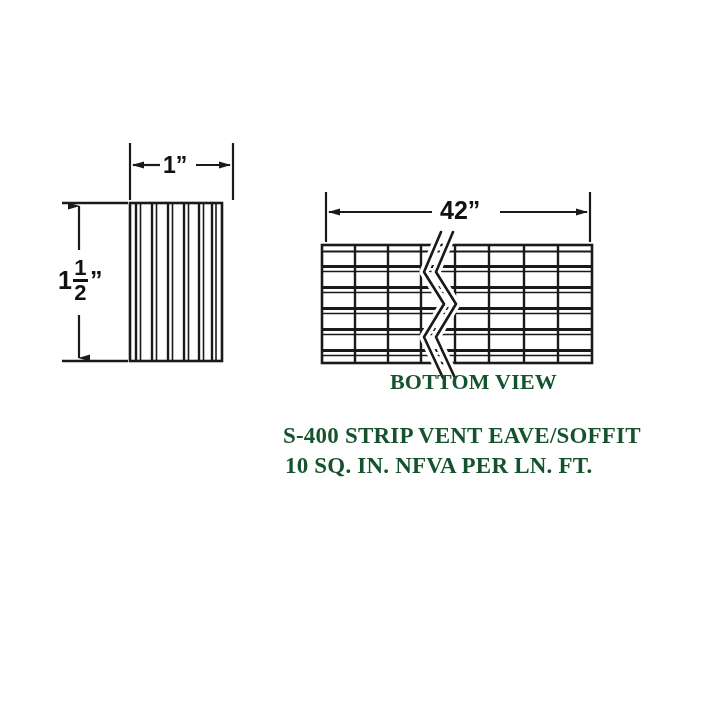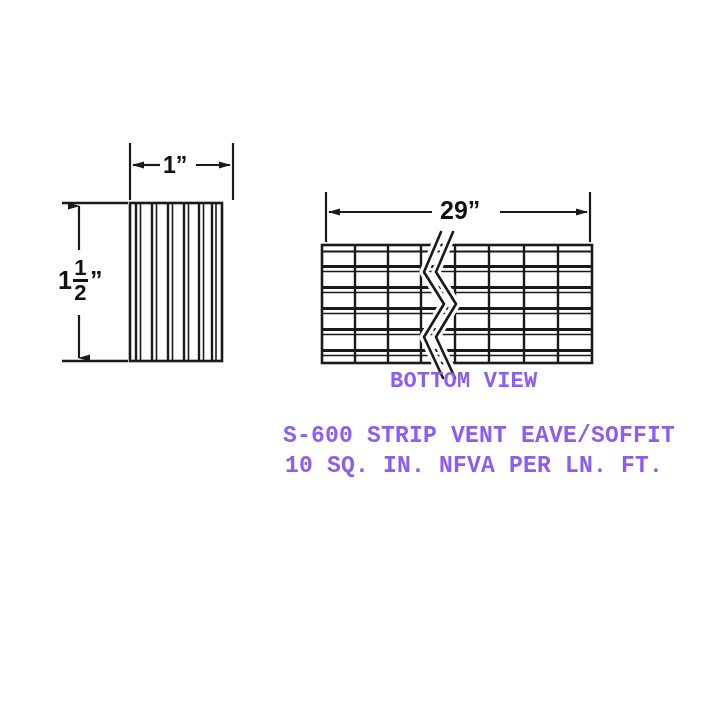--- a/index.html
+++ b/index.html
@@ -9,22 +9,22 @@
     font-family:"Liberation Sans", sans-serif;
     color:#1a1a1a;
     overflow:hidden;
     position:relative;
   }
   #stage{position:absolute;left:0;top:0;width:720px;height:720px;}
   svg{display:block;}
 
   .cap{
     position:absolute;
-    font-family:Liberation Mono, monospace;
-    color:#8b5cf6;
+    font-family:Liberation Serif, serif;
+    color:#14532d;
     white-space:nowrap;
     letter-spacing:0.2px;
   }
   #bottom-view-label{
     left:390px;top:369px;
     font-size:22px;font-weight:600;
   }
   #caption-line-1{
     left:283px;top:423px;
     font-size:23px;font-weight:600;
@@ -178,31 +178,31 @@
       <g fill="none" stroke="#1a1a1a" stroke-width="2.6" stroke-linejoin="round" stroke-linecap="round">
         <path d="M 453,232 L 436,272 L 456,304 L 436,337 L 455,378"></path>
         <path d="M 441,232 L 424,272 L 444,304 L 424,337 L 443,378"></path>
       </g>
     </g>
 
   </svg>
 
   <div class="dimtxt" id="dim-width-label">1”</div>
 
-  <div class="dimtxt" id="dim-length-label">29”</div>
+  <div class="dimtxt" id="dim-length-label">42”</div>
 
   <div class="dimtxt" id="dim-height-label">
     <span class="whole">1</span>
     <span class="frac">
       <span class="num">1</span>
       <span class="bar"></span>
       <span class="den">2</span>
     </span>
     <span class="inch">”</span>
   </div>
 
   <div class="cap" id="bottom-view-label">BOTTOM VIEW</div>
 
-  <div class="cap" id="caption-line-1">S-600 STRIP VENT EAVE/SOFFIT</div>
+  <div class="cap" id="caption-line-1">S-400 STRIP VENT EAVE/SOFFIT</div>
 
   <div class="cap" id="caption-line-2">10 SQ. IN. NFVA PER LN. FT.</div>
 
 </div>
 
 </body></html>

